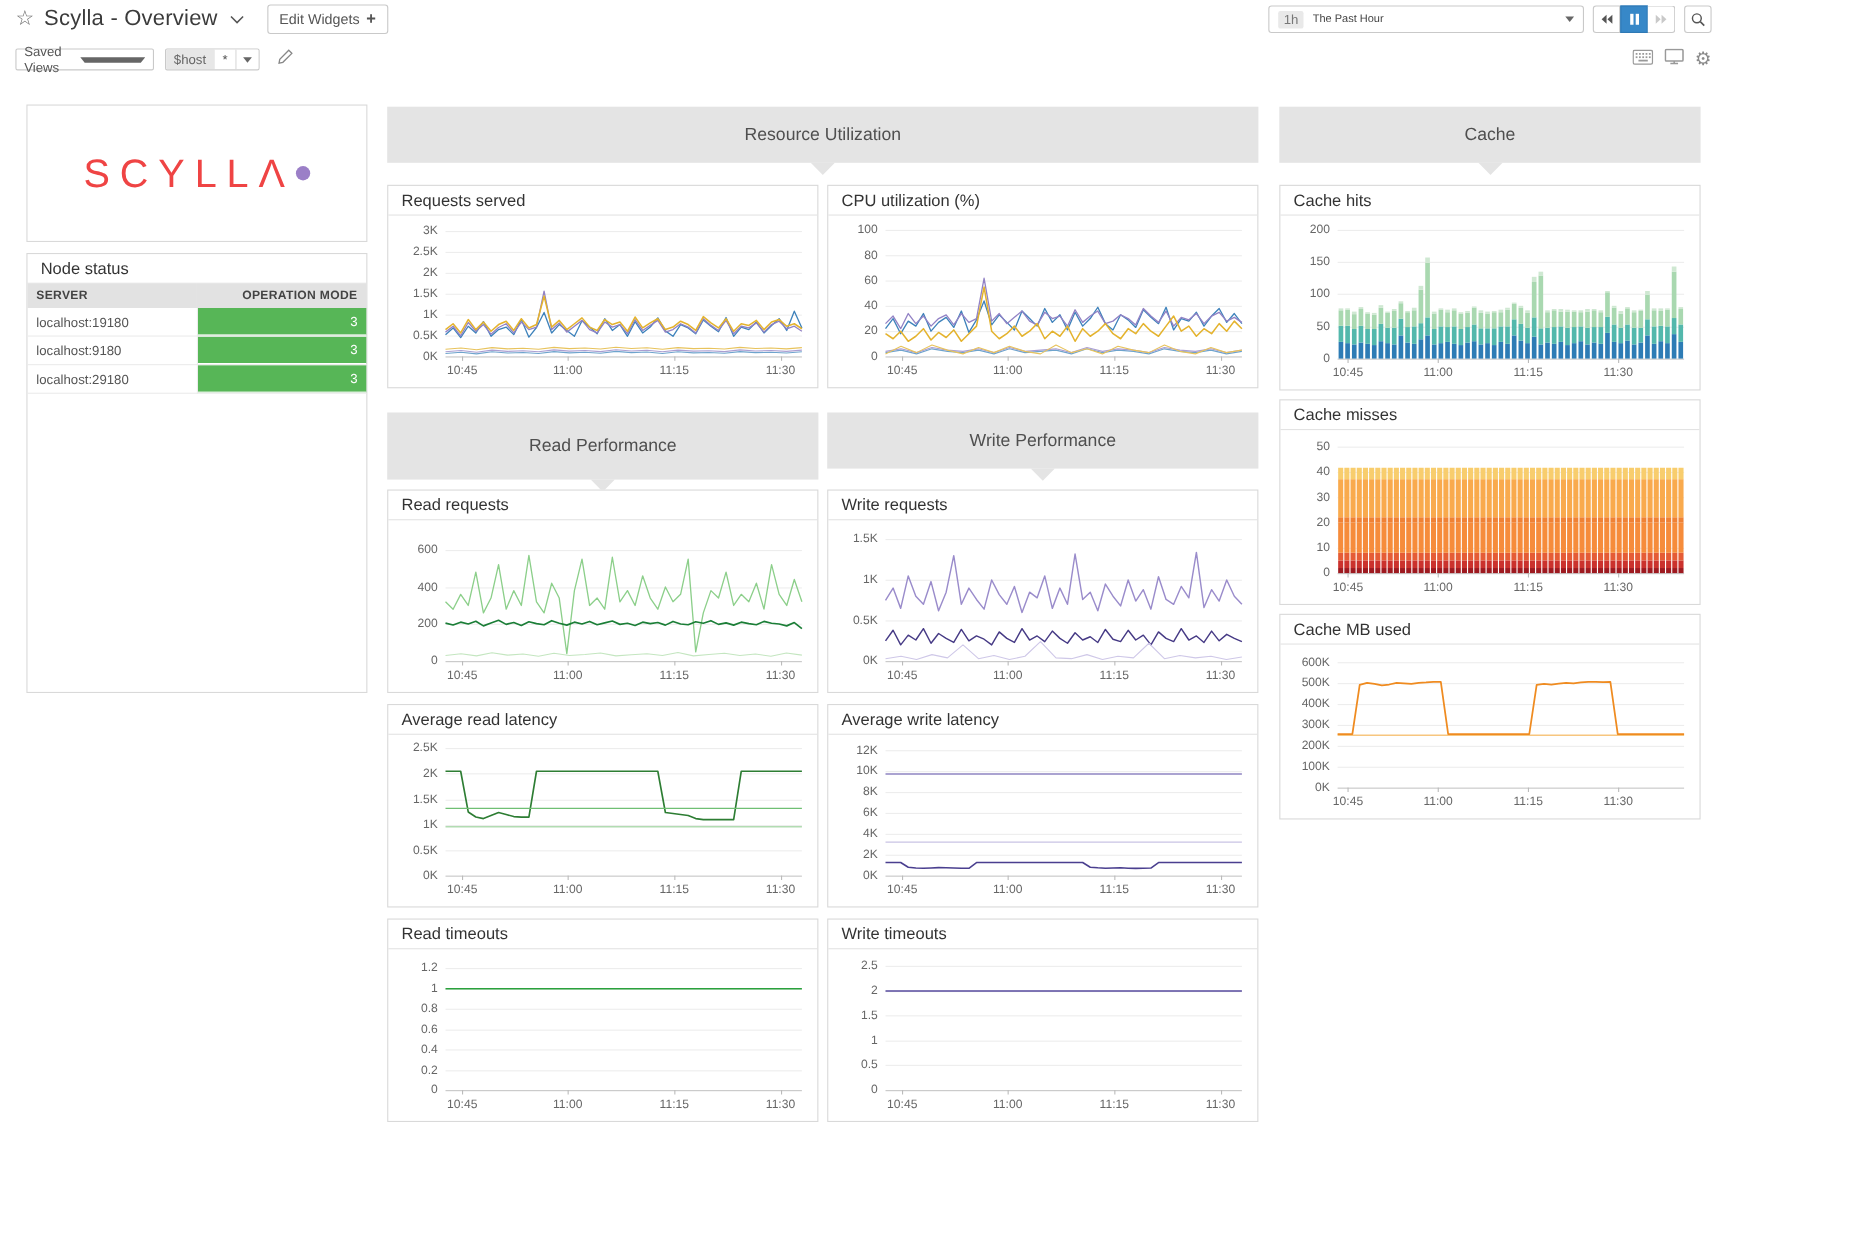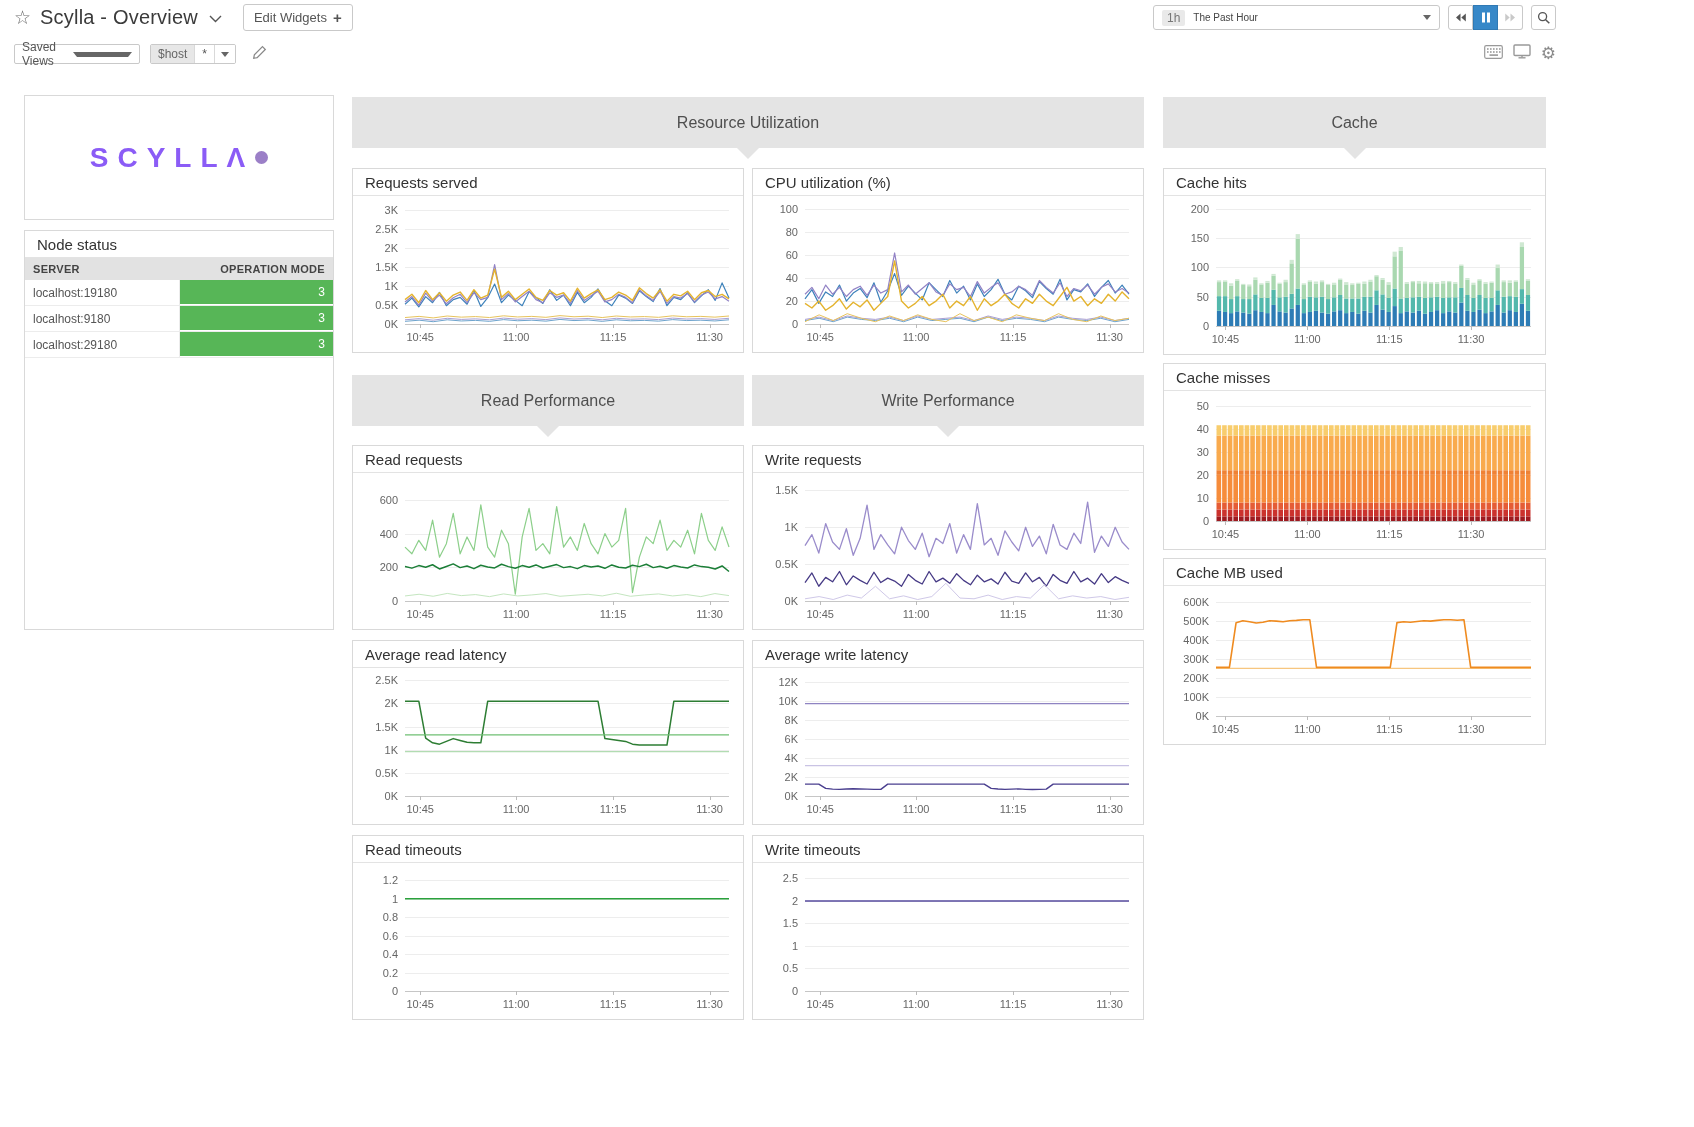--- a/index.html
+++ b/index.html
@@ -46,21 +46,21 @@
   
   .widget { position:absolute; background:#fff; border:1px solid #d9d9d9; }
   .w-title { font-size:15px; color:#333; padding:5px 12px 4px; border-bottom:1px solid #e3e3e3; height:27px; }
   .group-hd { position:absolute; background:#e4e4e4; color:#4f4f4f; font-size:16px; display:flex;
               align-items:center; justify-content:center; }
   .group-hd::after { content:""; position:absolute; left:50%; bottom:-11px; transform:translateX(-50%);
                      border:11px solid transparent; border-top:11px solid #e4e4e4; border-bottom:none; }
 
   
   .w-logo { display:flex; align-items:center; justify-content:center; }
-  .logo-text { font-size:28px; font-weight:700; letter-spacing:9px; color:#8b5cf6; }
+  .logo-text { font-size:36px; font-weight:400; letter-spacing:9px; color:#ef4444; }
   .logo-dot { display:inline-block; width:13px; height:13px; border-radius:50%; background:#9b7fc7; margin-left:1px; }
 
   
   .ns-table { width:100%; border-collapse:collapse; }
   .ns-table th { background:#e2e2e2; font-size:11px; color:#444; text-align:left; padding:5px 8px; letter-spacing:.3px; }
   .ns-table th.right { text-align:right; }
   .ns-table td { font-size:12px; color:#555; padding:0 8px; height:25px; border-bottom:1px solid #ececec; }
   .ns-table td.server { width:154px; border-right:1px solid #ececec; }
   .ns-table td.mode { padding:0; }
   .mode-cell { height:25px; display:flex; align-items:center; justify-content:flex-end;
@@ -213,21 +213,21 @@
       </tbody>
     </table>
   </div>
 
   <div class="group-hd" style="left:352px;top:97px;width:792px;height:51px;">
       <span>Resource Utilization</span>
     </div>
   <div class="group-hd" style="left:1163px;top:97px;width:383px;height:51px;">
       <span>Cache</span>
     </div>
-  <div class="group-hd" style="left:352px;top:375px;width:392px;height:51px;">
+  <div class="group-hd" style="left:352px;top:375px;width:392px;height:61px;">
       <span>Read Performance</span>
     </div>
   <div class="group-hd" style="left:752px;top:375px;width:392px;height:51px;">
       <span>Write Performance</span>
     </div>
 
   <div class="widget" style="left:352px;top:168px;width:392px;height:185px;">
     <div class="w-title">Requests served</div>
     <div class="chart">
         <div class="plot">

